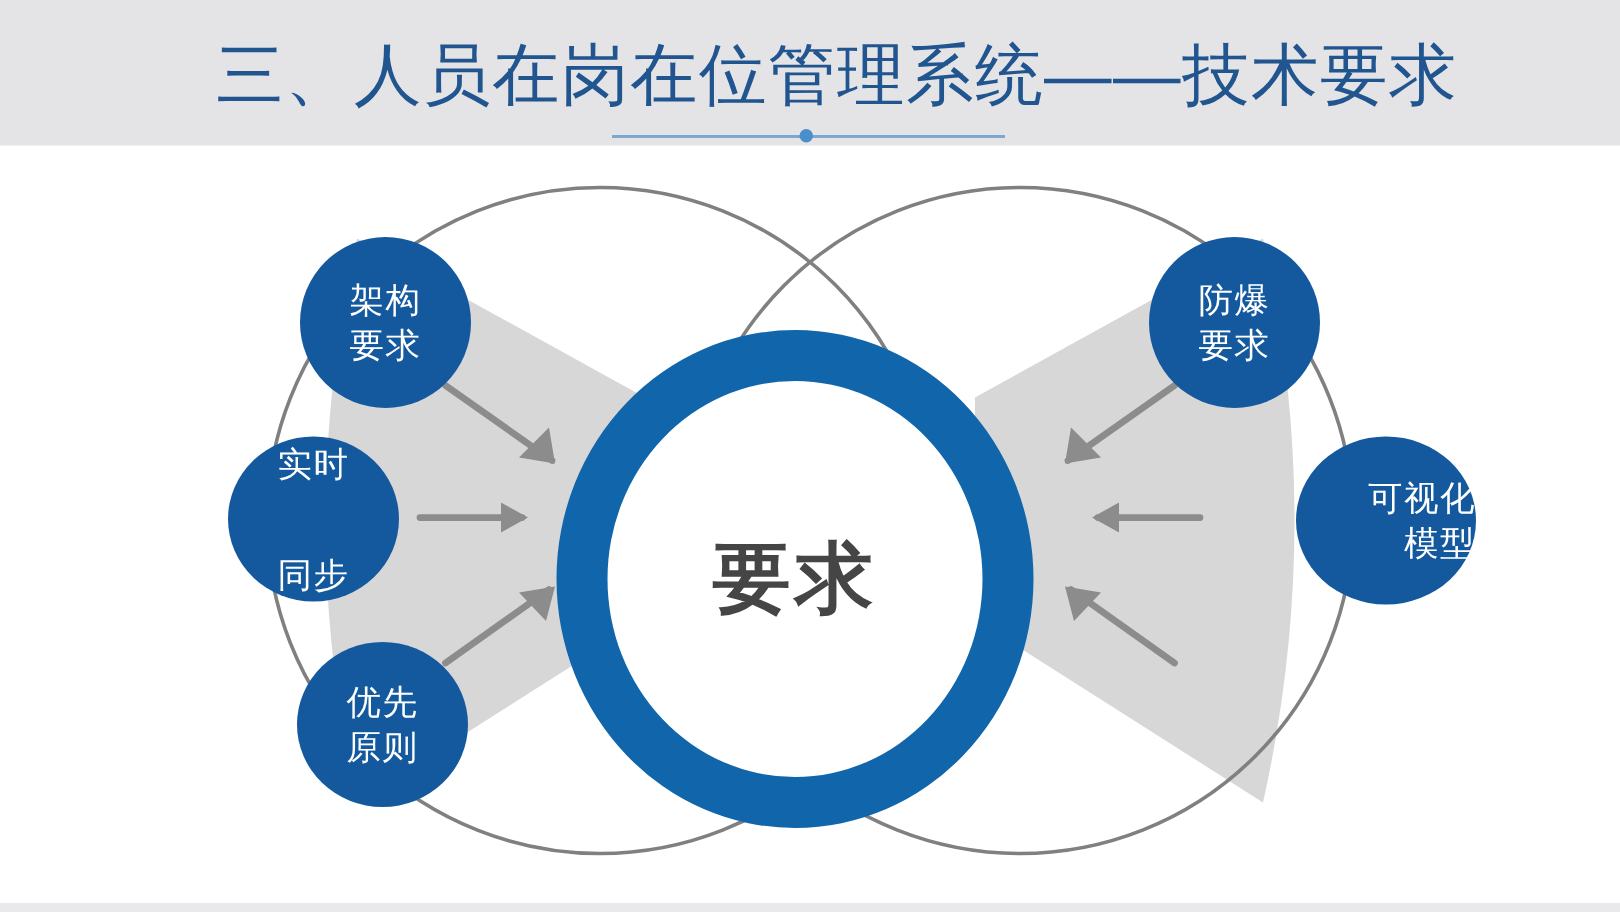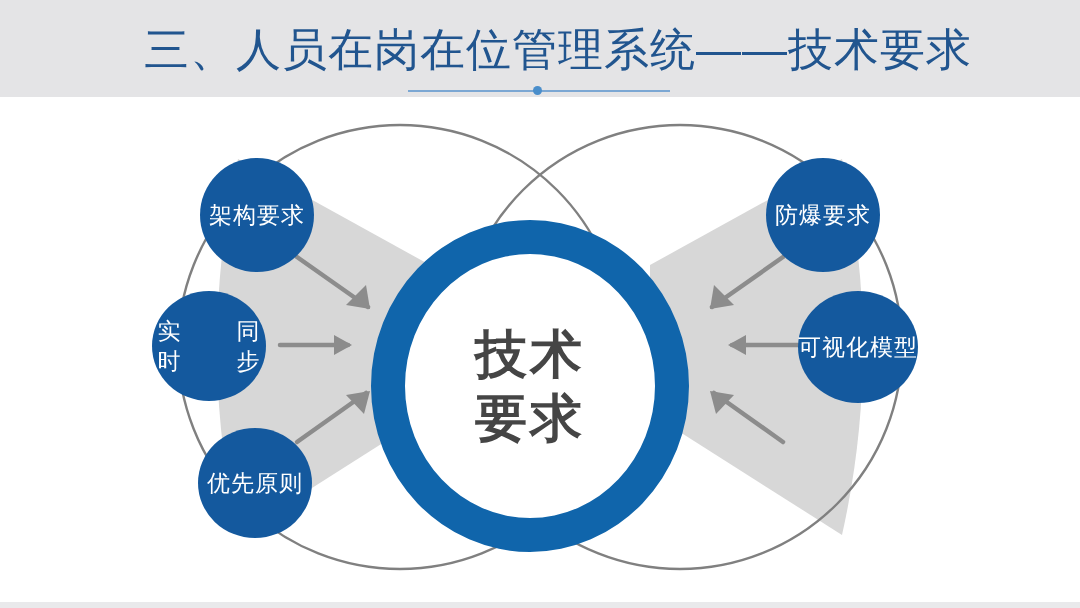--- a/index.html
+++ b/index.html
@@ -82,35 +82,35 @@
     display: block;
   }
 
   
   .bubble {
     position: absolute;
     border-radius: 50%;
     background: #14599e;
     color: #ffffff;
     display: flex;
-    flex-direction: row;
+    flex-direction: column;
     align-items: center;
     justify-content: center;
     font-size: 23px;
     line-height: 30px;
     text-align: center;
     letter-spacing: 1px;
   }
   .bubble span { display: block; }
 
   .b-arch  { left: 200px; top: 158px; width: 114px; height: 114px; }
   .b-sync  { left: 152px; top: 291px; width: 114px; height: 110px; gap: 44px; }
   .b-prio  { left: 198px; top: 428px; width: 114px; height: 110px; }
   .b-ex    { left: 766px; top: 158px; width: 114px; height: 114px; }
-  .b-vis   { left: 798px; top: 291px; width: 120px; height: 112px; }
+  .b-vis   { left: 864px; top: 291px; width: 120px; height: 112px; align-items: flex-end; }
   .b-err   { left: 766px; top: 428px; width: 114px; height: 110px; }
 
   
   .hub {
     position: absolute;
     left: 371px;
     top: 220px;
     width: 318px;
     height: 332px;
     border: 34px solid #1065ab;
@@ -212,19 +212,18 @@
   </div>
 
   <div class="bubble b-vis">
     <span>可视化</span>
     <span>模型</span>
   </div>
 
 
   <div class="hub">
     <div class="hub-label">
-      <span>技术</span>
       <span>要求</span>
     </div>
   </div>
 
   <div class="footer-strip"></div>
 </div>
 
 </body></html>

